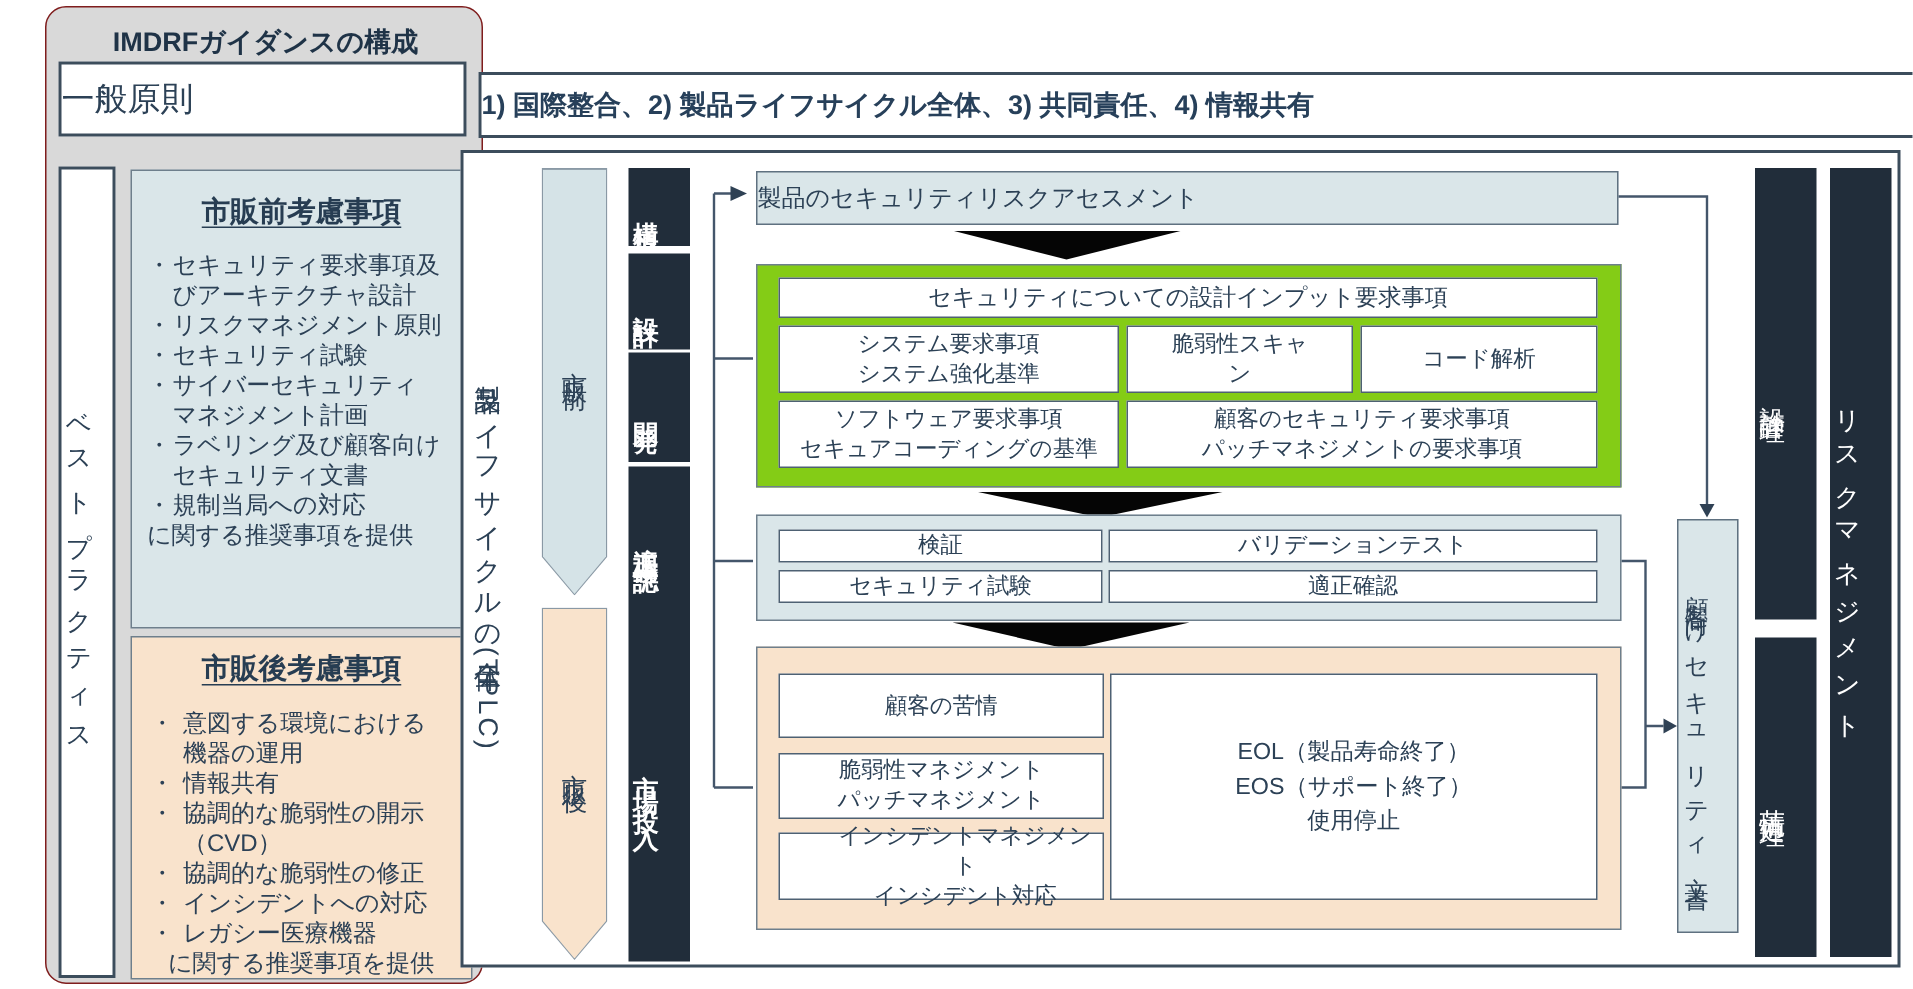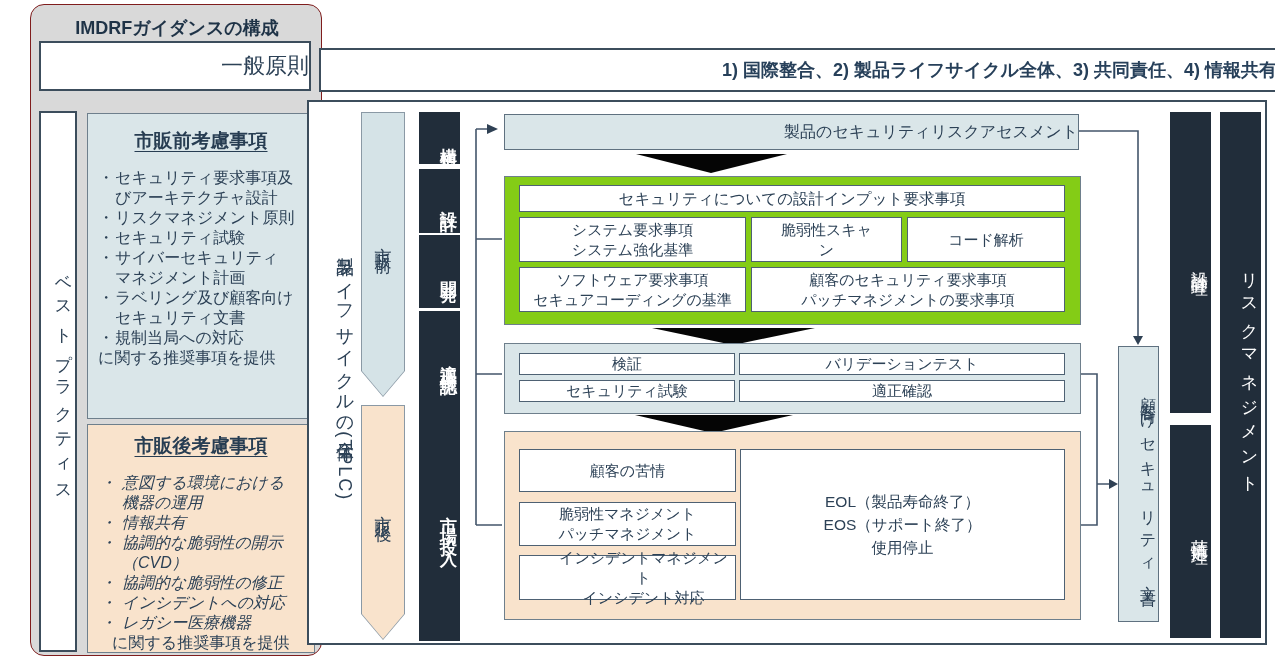--- a/index.html
+++ b/index.html
@@ -1,20 +1,20 @@
 <!DOCTYPE html>
 <html><head>
 <meta charset="utf-8">
 <style>
   * { margin:0; padding:0; box-sizing:border-box; }
   html,body { width:1275px; height:659px; background:#fff; overflow:hidden;
     font-family:"Liberation Sans","DejaVu Sans",sans-serif; color:#2c4156; }
   .stage { position:relative; width:1275px; height:659px; background:#fff; }
   .abs { position:absolute; }
-  .flexc { display:flex; align-items:center; justify-content:flex-end; text-align:center; }
+  .flexc { display:flex; align-items:center; justify-content:flex-start; text-align:center; }
   .vtext { writing-mode:vertical-rl; text-orientation:mixed; }
   .ml { white-space:pre-line; }
 
   
   .left-panel { left:8px; top:4px; width:292px; height:652px; background:#d9d9d9;
     border:1px solid #7f1d1d; border-radius:14px;margin-left:22px; }
   .lp-title { left:8px; top:11px; width:292px; height:26px; font-size:18px; font-weight:bold;
     text-align:center; color:#1f3347; }
   .general-box { left:16px; top:40px; width:272px; height:50px; background:#fff;
     border:2px solid #3c4d5c; font-size:22px; }
@@ -22,21 +22,21 @@
     border:2px solid #3c4d5c; }
   .bp-box span { font-size:17px; letter-spacing:7px; }
   .consider-box { left:64px; width:228px; border:1.5px solid #6e7f8c; padding:0 10px; }
   .pre-box  { top:112px; height:306px; background:#dae6e9; padding-top:14px; }
   .post-box { top:423px; height:229px; background:#f9e3cc; padding-top:8px; }
   .box-title { font-size:19px; font-weight:bold; text-align:center; text-decoration:underline;
     text-underline-offset:4px; margin-bottom:14px; color:#273d52;font-family:Liberation Mono, monospace; }
   ul.blist { list-style:none; font-size:16px; line-height:20px; }
   ul.blist li { position:relative; padding-left:17px; white-space:pre-line; }
   ul.blist li::before { content:"・"; position:absolute; left:0; top:0; }
-  .post-box ul.blist li { padding-left:24px;font-style:italic; }
+  .post-box ul.blist li { padding-left:24px; }
   .post-box ul.blist li::before { left:2px; }
   .list-footer { font-size:16px; line-height:20px; }
   .post-box .list-footer { padding-left:14px; }
 
   
   .header-box { left:307px; top:48px; width:960px; height:44px; background:#fff;
     border:2px solid #3c4d5c; font-size:18px; font-weight:600; color:#27405a;margin-left:12px; }
 
   
   .main-panel { left:307px; top:100px; width:960px; height:545px; background:#fff;

